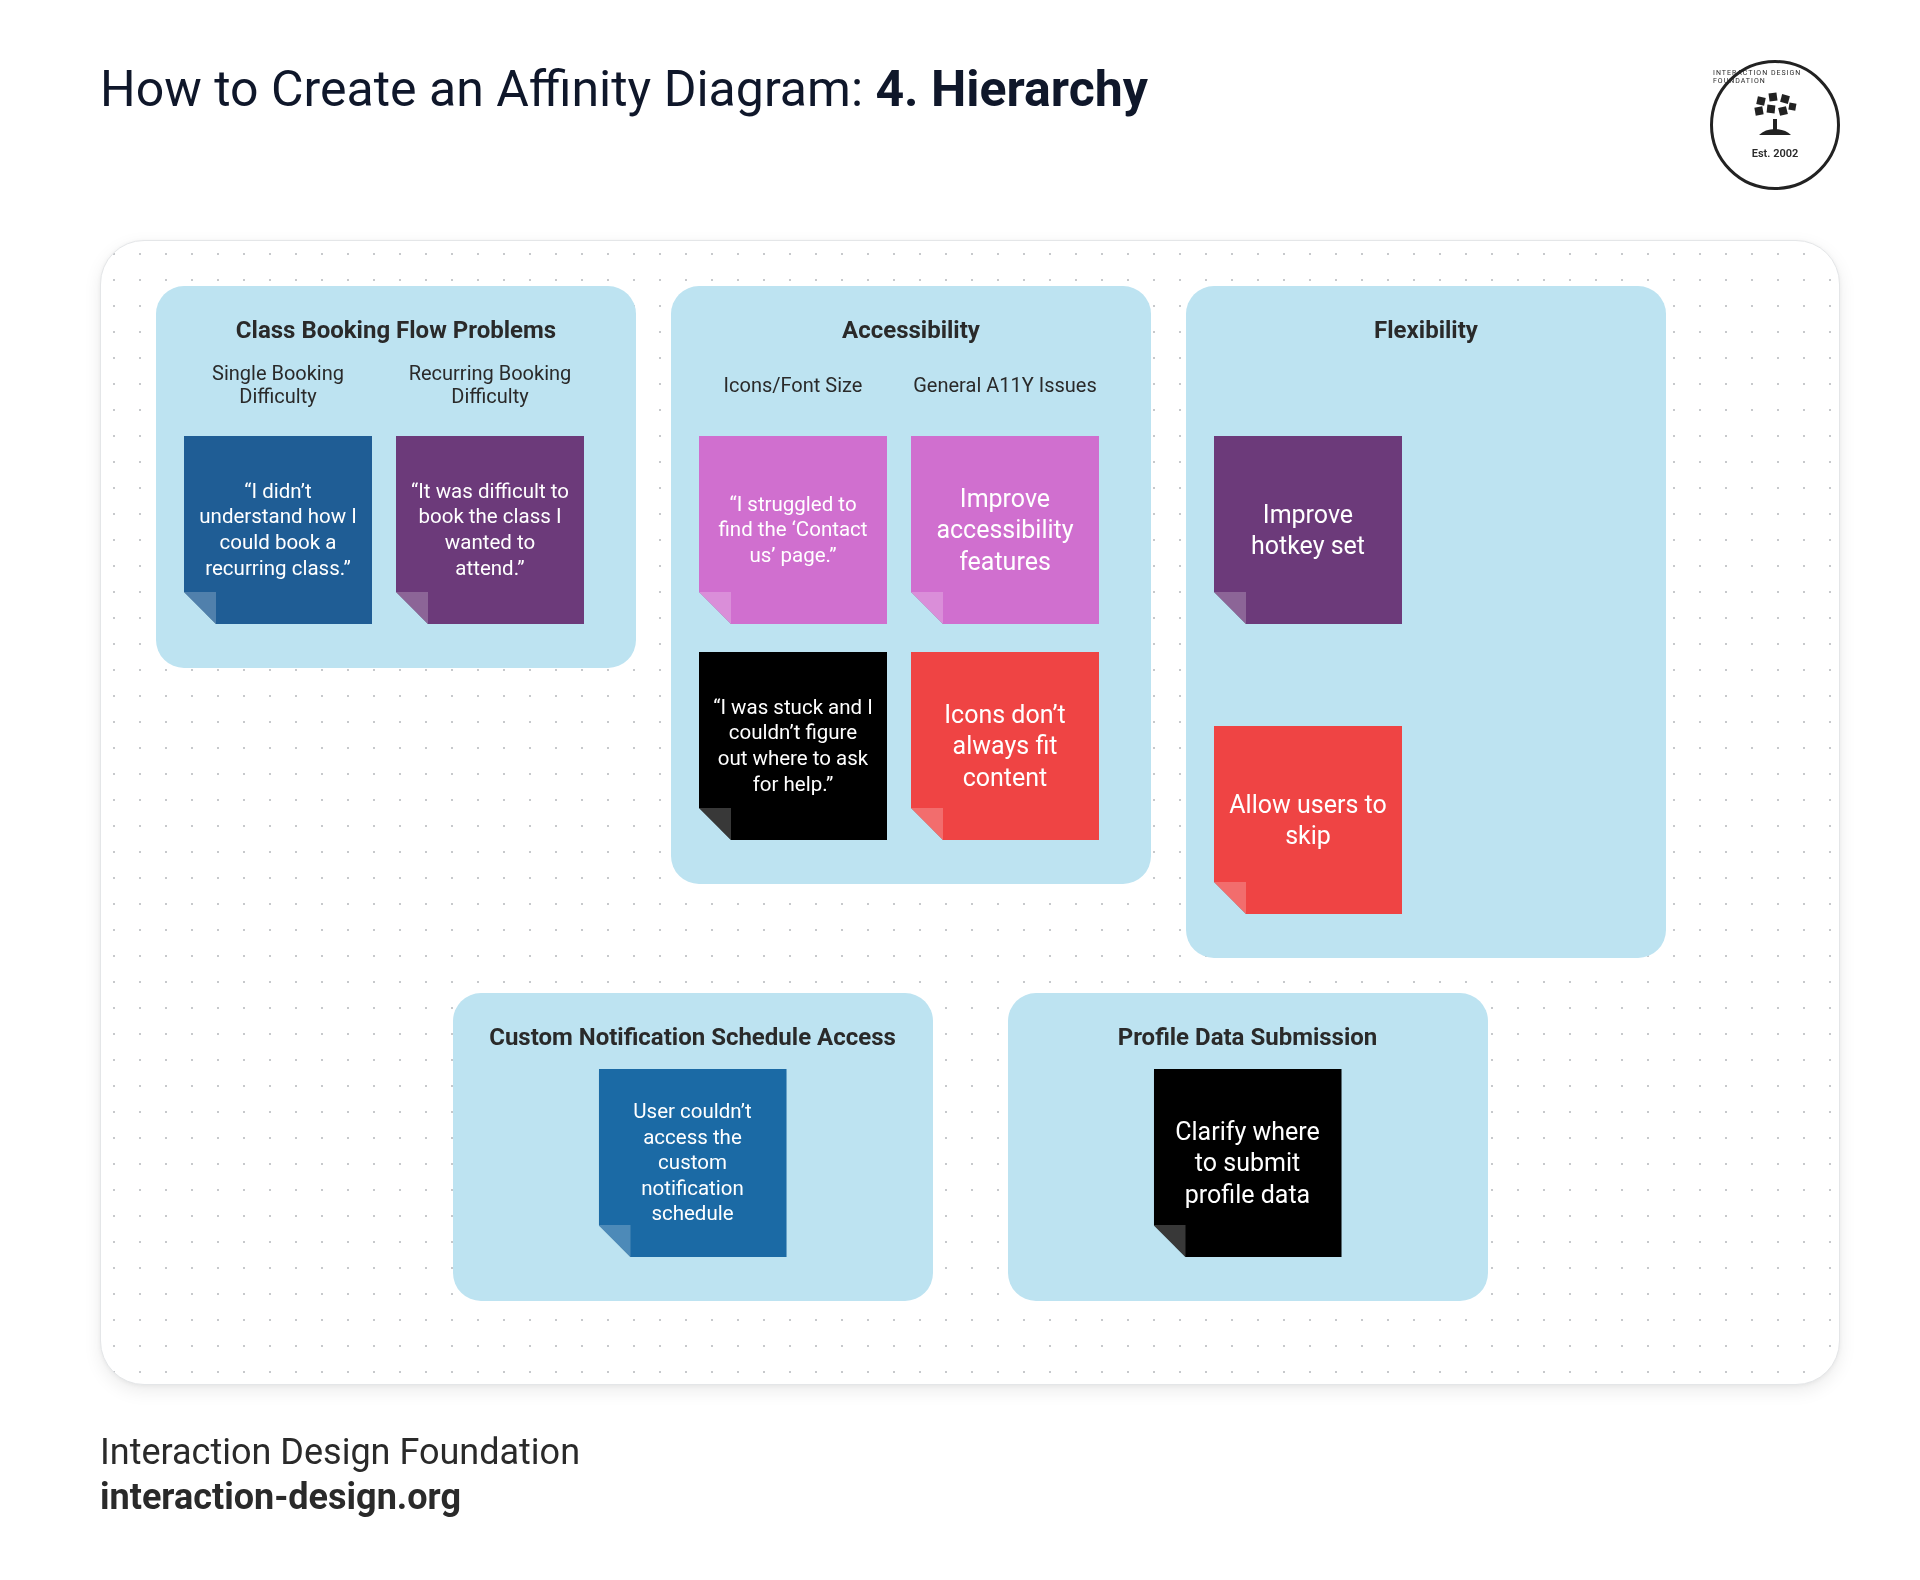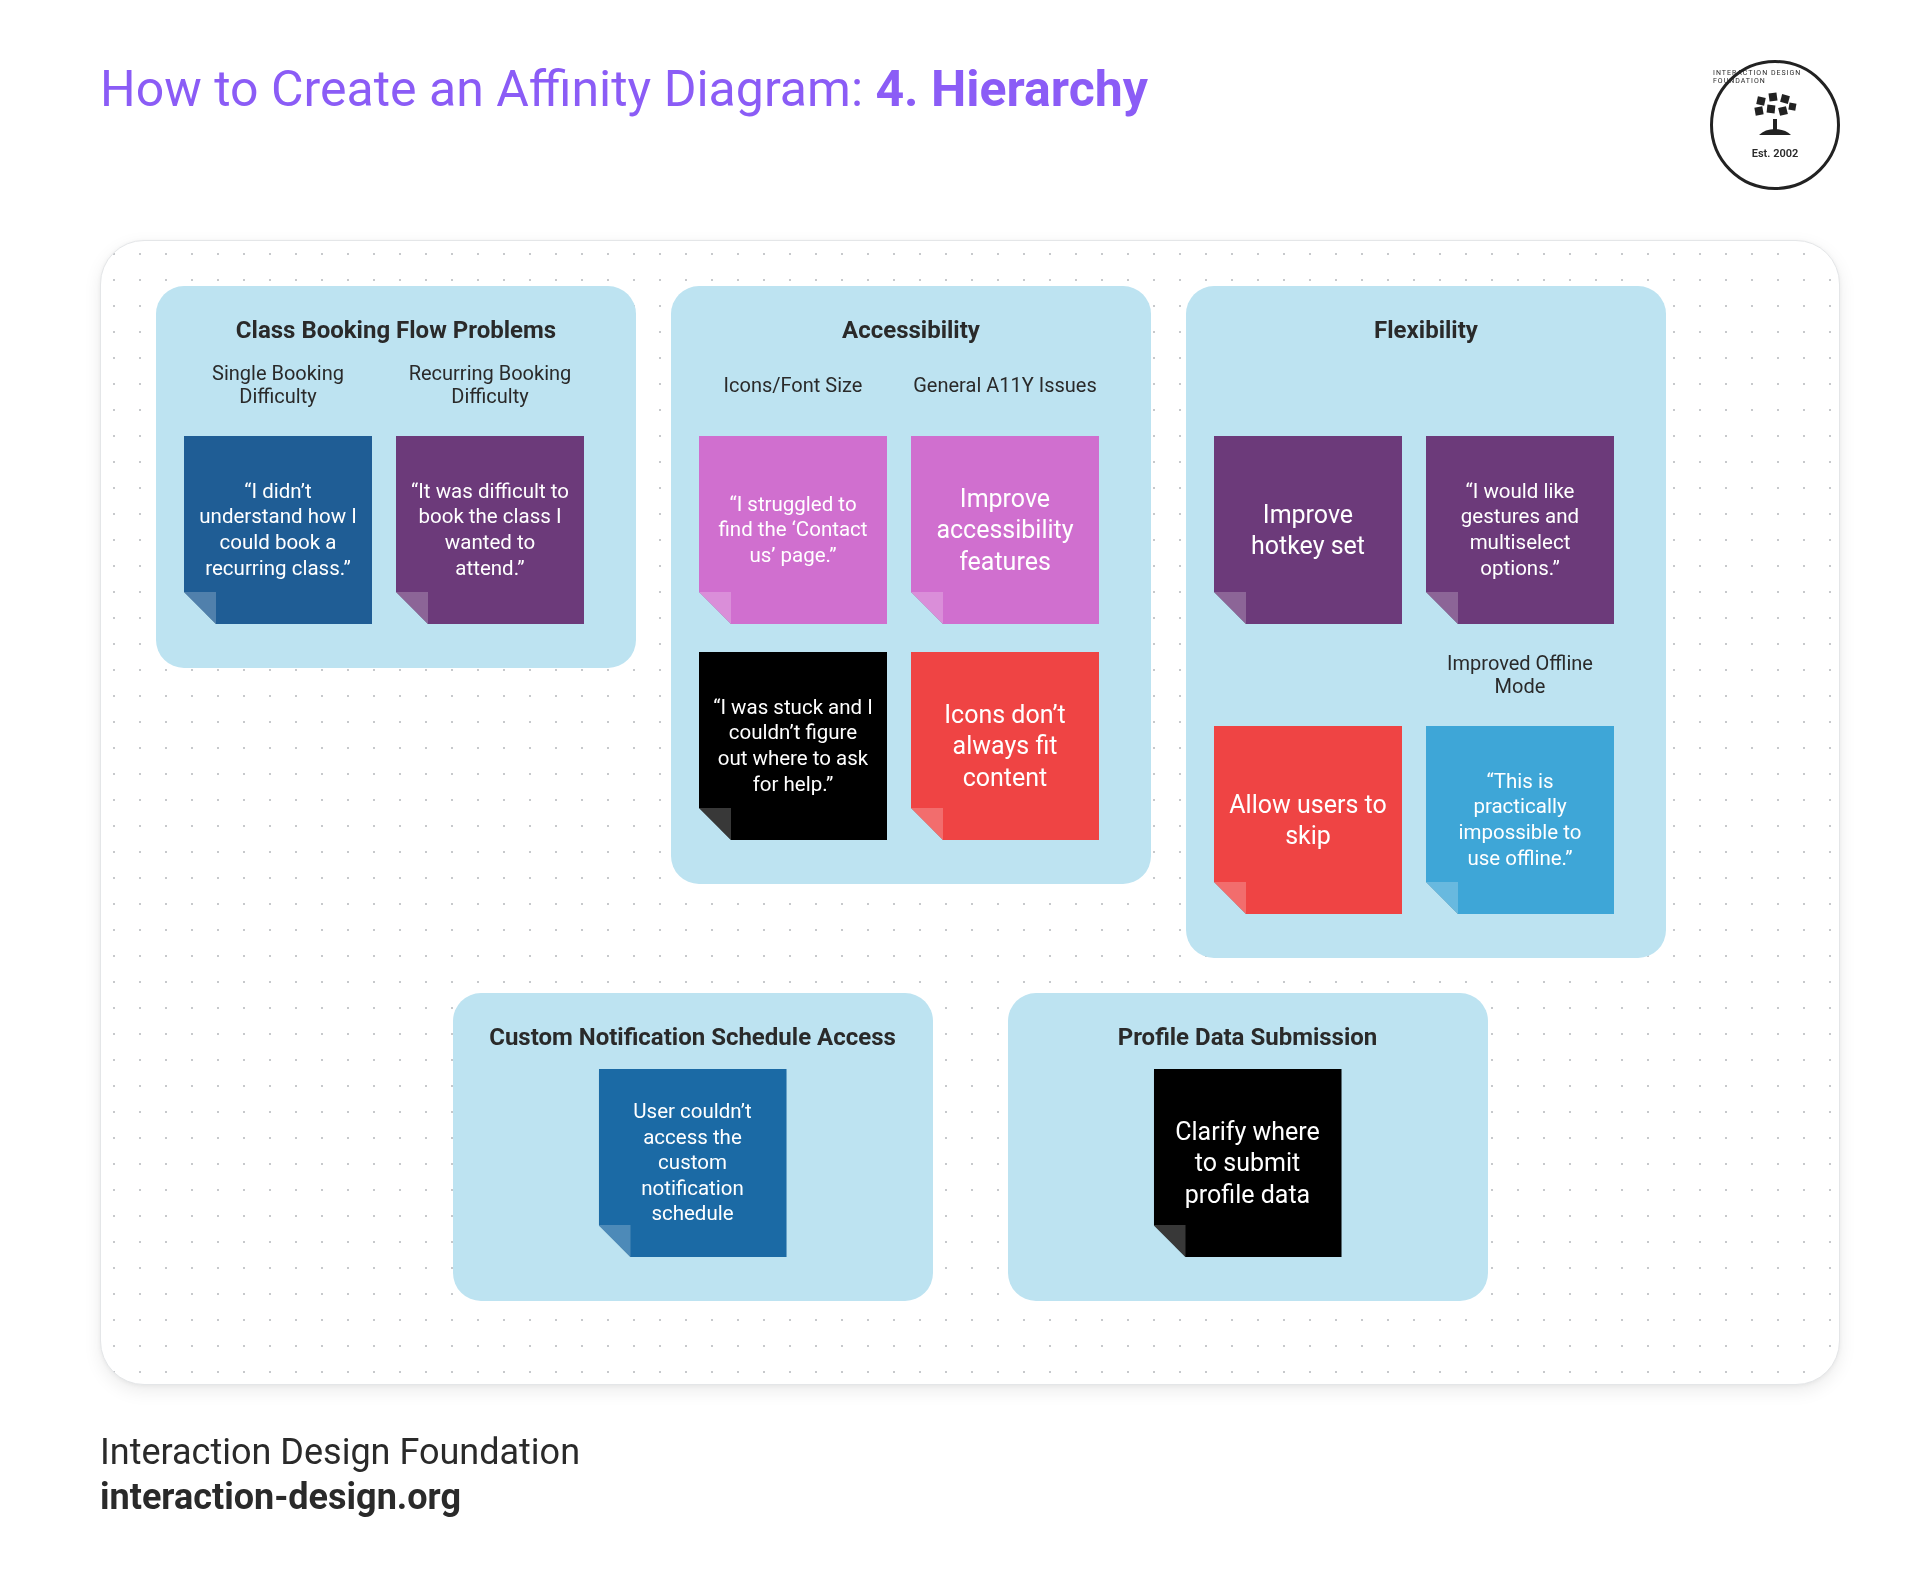--- a/index.html
+++ b/index.html
@@ -16,21 +16,21 @@
   }
   .header-row {
     display: flex;
     align-items: flex-start;
     justify-content: space-between;
     margin-bottom: 50px;
   }
   .title {
     font-size: 50px;
     font-weight: 400;
-    color: #8b5cf6;
+    color: #0f172a;
   }
   .title .bold { font-weight: 700; }
   .logo-ring {
     width: 130px;
     height: 130px;
     border: 3px solid #222;
     border-radius: 50%;
     display: flex;
     flex-direction: column;
     align-items: center;
@@ -217,30 +217,20 @@
         <div class="col">
           <div class="sublabel empty">.</div>
           <div class="note n-purple large-text">
               <span>Improve hotkey set</span>
             </div>
           <div class="sublabel empty">.</div>
           <div class="note n-darkblue large-text">
               <span>Allow users to skip</span>
             </div>
         </div>
-        <div class="col">
-          <div class="sublabel empty">.</div>
-          <div class="note n-purple">
-              <span>“I would like gestures and multiselect options.”</span>
-            </div>
-          <div class="sublabel">Improved Offline Mode</div>
-          <div class="note n-skyblue">
-              <span>“This is practically impossible to use offline.”</span>
-            </div>
-        </div>
       </div>
     </div>
 
   </div>
 
   <div class="row row2">
 
     <div class="cluster" style="width:480px;">
       <div class="cluster-title">Custom Notification Schedule Access</div>
       <div class="cols" style="justify-content:center;">

